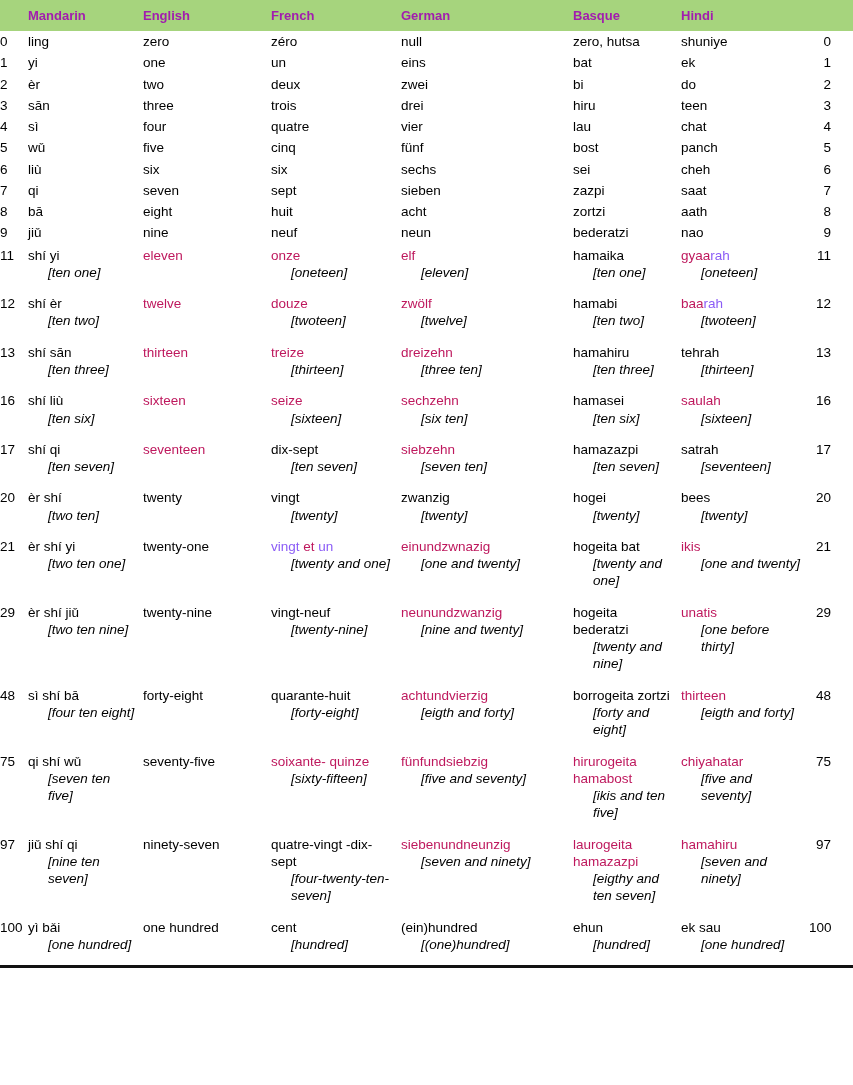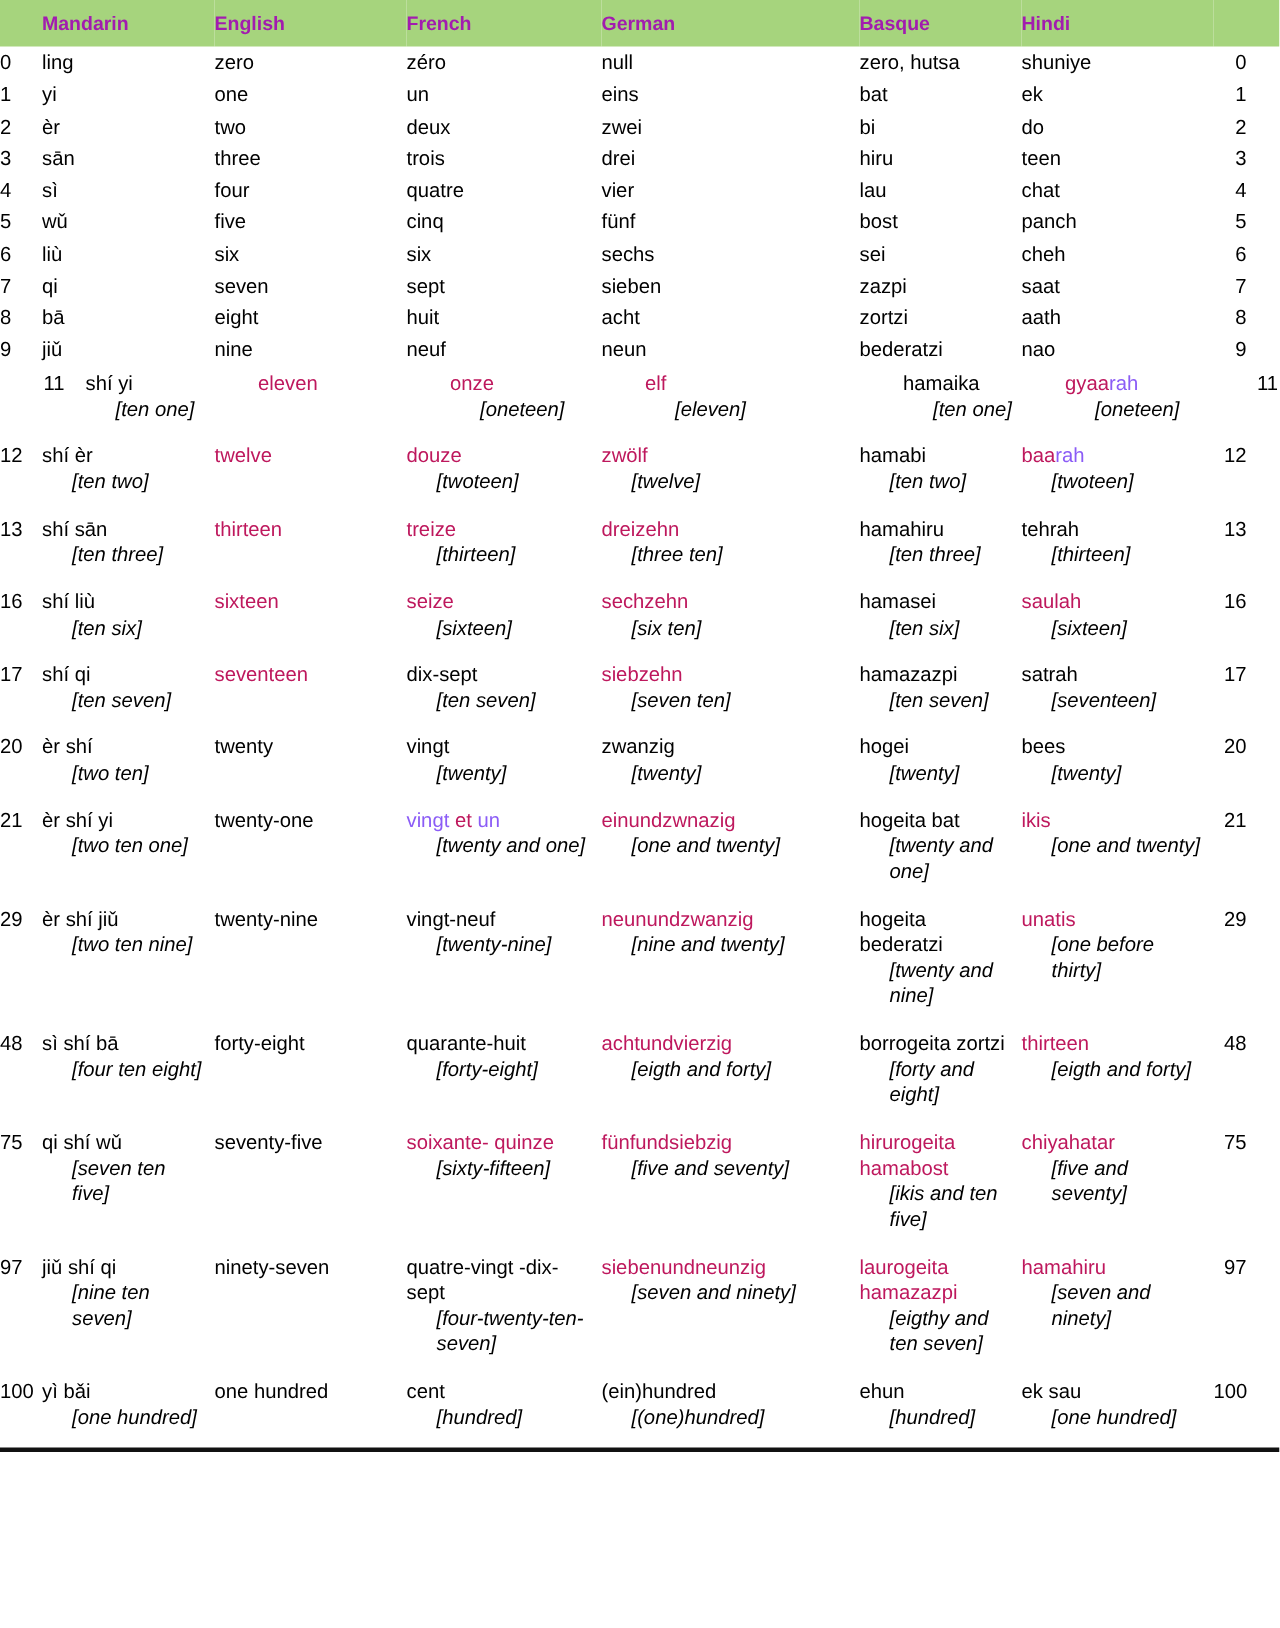--- a/index.html
+++ b/index.html
@@ -54,21 +54,21 @@
   }
   tbody td.num, tbody td.num2 {
     font-size: 13.5px;
     white-space: nowrap;
   }
   tbody td.num2 { text-align: right; padding-right: 22px; }
   tbody tr.sep-after > td {
     border-bottom: 1.6px solid #1a1a1a;
   }
   tbody tr.tall > td { padding-bottom: 12px; }
-  tbody tr.first-block > td { padding-top: 3px; padding-left: 29px; }
+  tbody tr.first-block > td { padding-top: 3px; }
 
   .gloss {
     font-style: italic;
     display: block;
     margin-top: 0px;
     margin-left: 20px;
   }
   .hl { color: #be185d; }
   .blk { color: #8b5cf6; }
 

